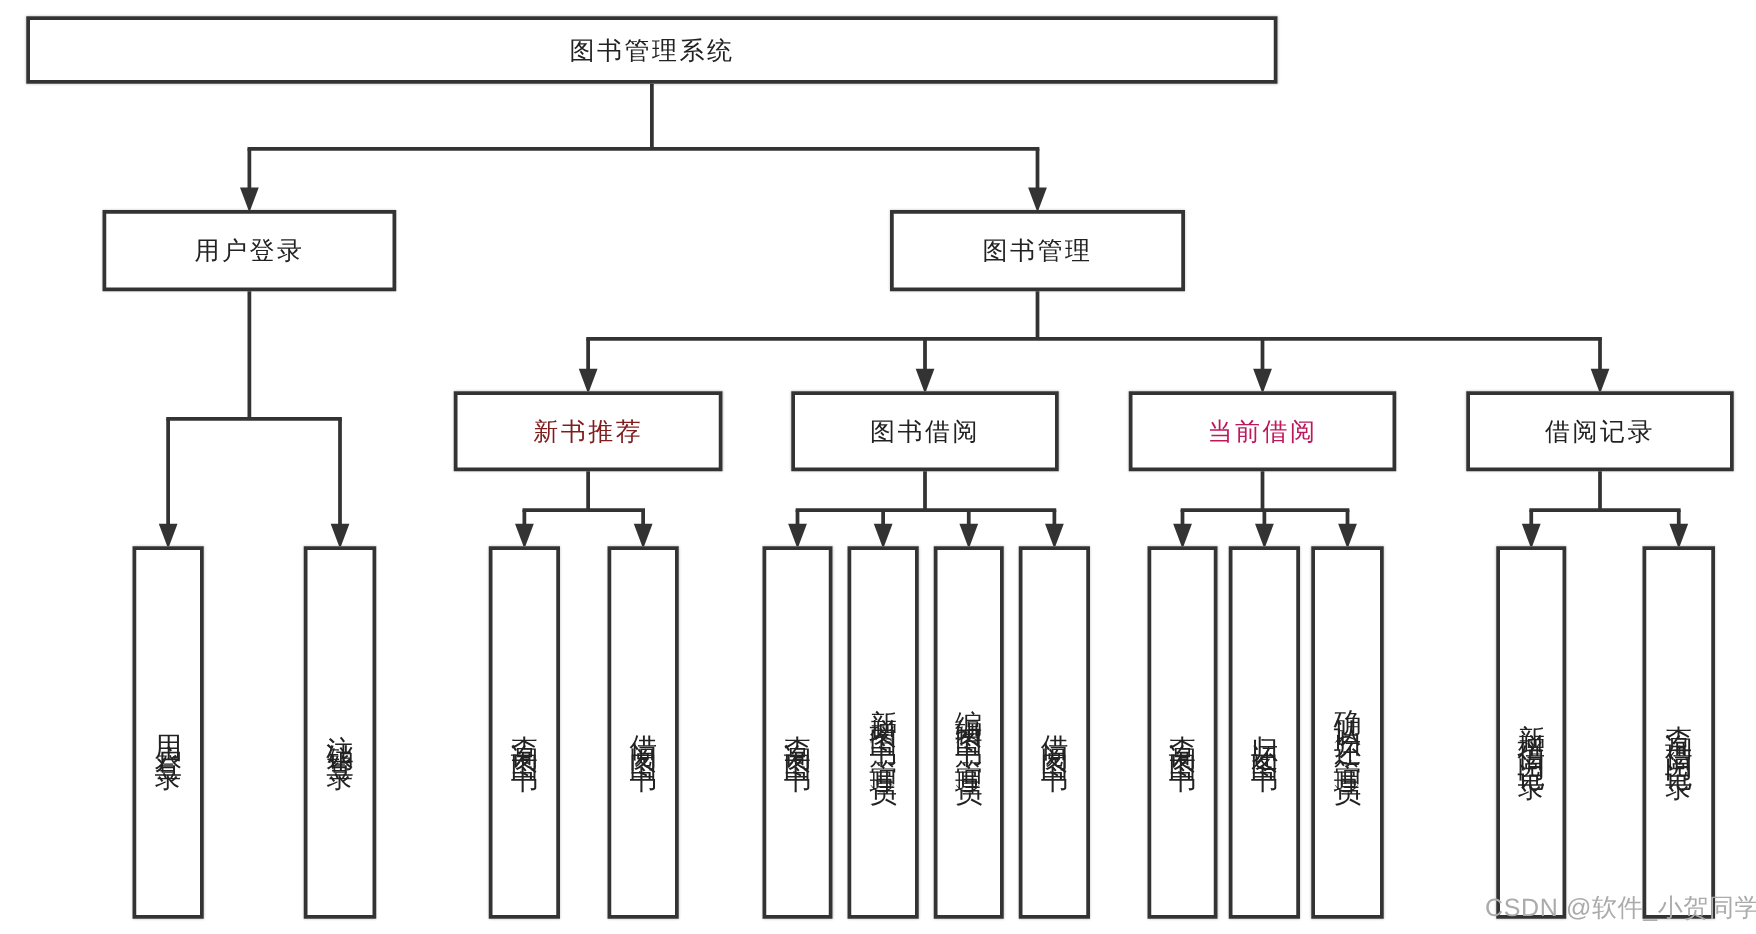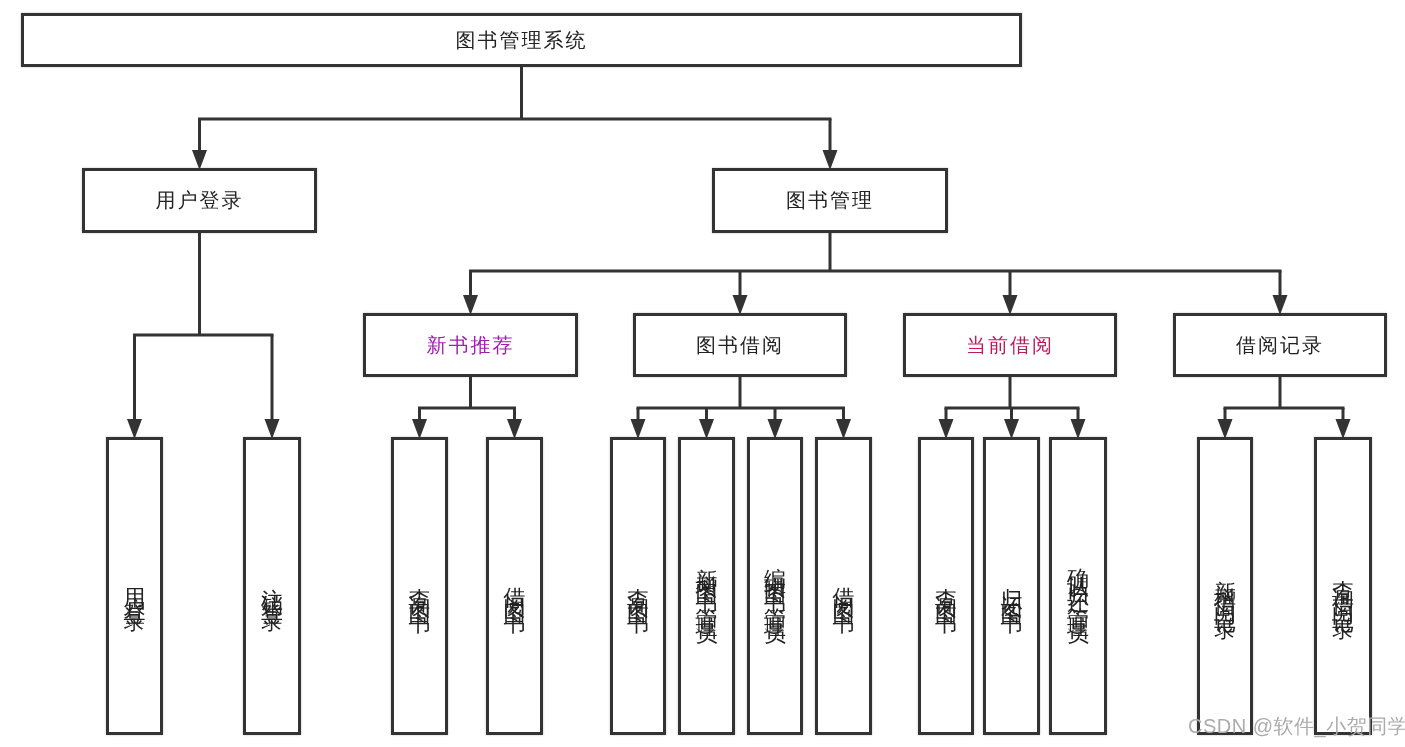--- a/index.html
+++ b/index.html
@@ -120,21 +120,21 @@
 <div class="node horizontal" style="left: 21px; top: 13px; width: 1001px; height: 54px; border-color: rgb(51, 51, 51); background: rgb(255, 255, 255);">
       <span class="node-label" style="color: rgb(34, 34, 34);">图书管理系统</span>
     </div>
     <div class="node horizontal" style="left: 82px; top: 168px; width: 235px; height: 65px; border-color: rgb(51, 51, 51); background: rgb(255, 255, 255);">
       <span class="node-label" style="color: rgb(34, 34, 34);">用户登录</span>
     </div>
     <div class="node horizontal" style="left: 712px; top: 168px; width: 236px; height: 65px; border-color: rgb(51, 51, 51); background: rgb(255, 255, 255);">
       <span class="node-label" style="color: rgb(34, 34, 34);">图书管理</span>
     </div>
     <div class="node horizontal" style="left: 363px; top: 313px; width: 215px; height: 64px; border-color: rgb(51, 51, 51); background: rgb(255, 255, 255);">
-      <span class="node-label" style="color: #a21caf;">新书推荐</span>
+      <span class="node-label" style="color: #7f1d1d;">新书推荐</span>
     </div>
     <div class="node horizontal" style="left: 633px; top: 313px; width: 214px; height: 64px; border-color: rgb(51, 51, 51); background: rgb(255, 255, 255);">
       <span class="node-label" style="color: rgb(34, 34, 34);">图书借阅</span>
     </div>
     <div class="node horizontal" style="left: 903px; top: 313px; width: 214px; height: 64px; border-color: rgb(51, 51, 51); background: rgb(255, 255, 255);">
       <span class="node-label" style="color: #be185d;">当前借阅</span>
     </div>
     <div class="node horizontal" style="left: 1173px; top: 313px; width: 214px; height: 64px; border-color: rgb(51, 51, 51); background: rgb(255, 255, 255);">
       <span class="node-label" style="color: rgb(34, 34, 34);">借阅记录</span>
     </div>

